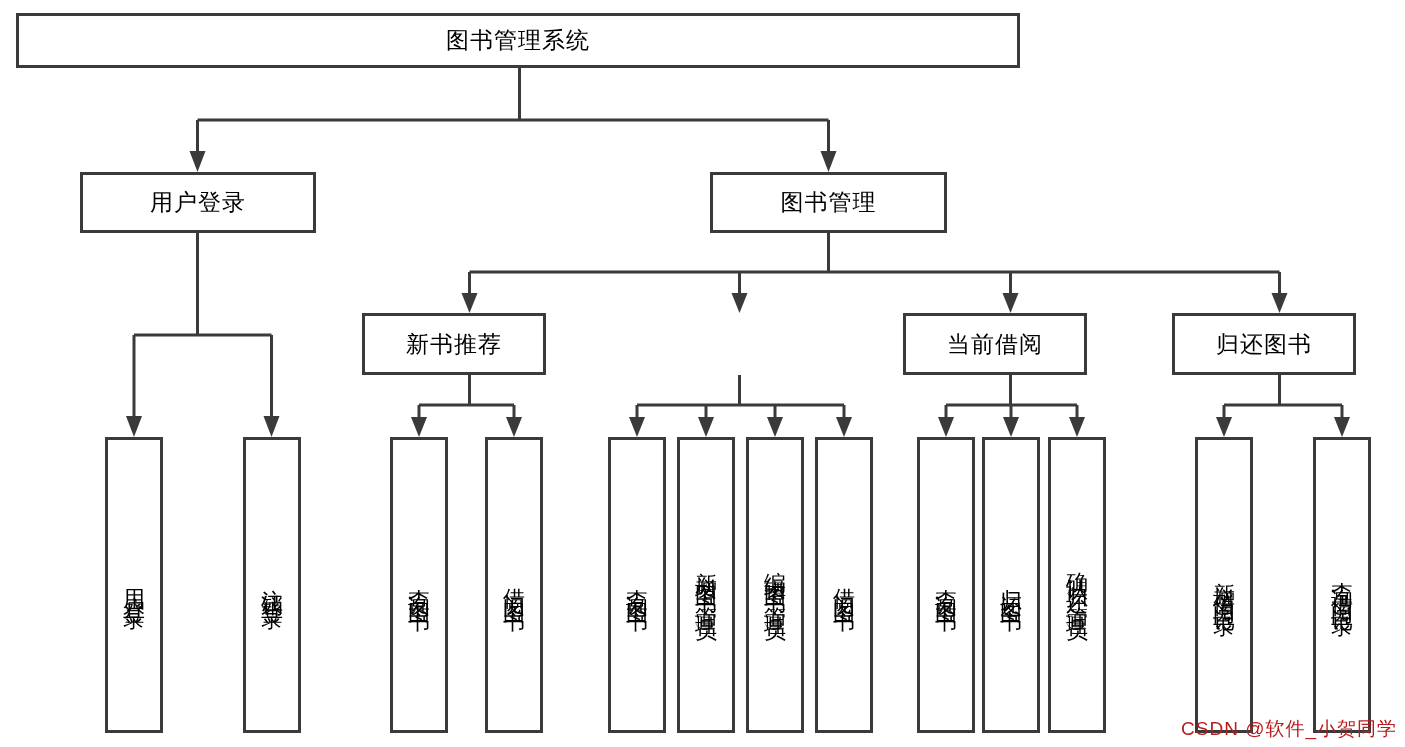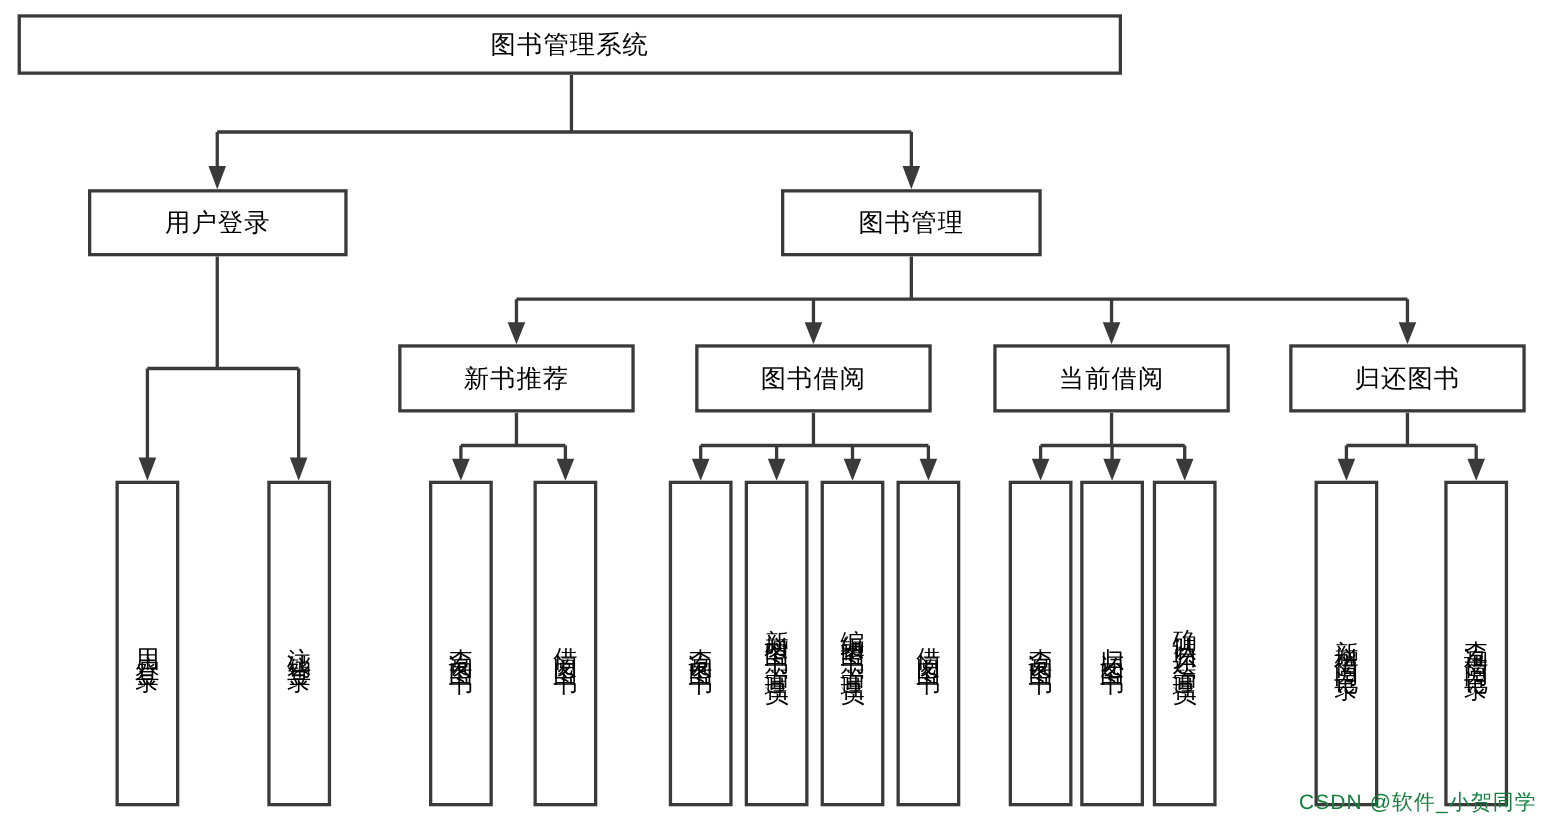--- a/index.html
+++ b/index.html
@@ -50,39 +50,39 @@
     writing-mode: vertical-lr;
     text-orientation: mixed;
     letter-spacing: 7px;
     line-height: 1;
     white-space: nowrap;
   }
   .root      { left: 16px;   top: 13px;  width: 1004px; height: 55px; }
   .lvl2      { top: 172px;  height: 61px; }
   .n-user    { left: 80px;  width: 236px; }
   .n-mgmt    { left: 710px; width: 237px; }
-  .lvl3      { top: 313px;  height: 62px; width: 215px; }
+  .lvl3      { top: 313px;  height: 62px; width: 184px; }
   .n-newbook { left: 362px; }
   .n-borrow  { left: 632px; }
   .n-current { left: 903px; }
   .n-records { left: 1172px; }
   .leaf      { top: 437px; height: 296px; width: 58px; }
   .x105  { left: 105px; }  .x243  { left: 243px; }
   .x390  { left: 390px; }  .x485  { left: 485px; }
   .x608  { left: 608px; }  .x677  { left: 677px; }
   .x746  { left: 746px; }  .x815  { left: 815px; }
   .x917  { left: 917px; }  .x982  { left: 982px; }
   .x1048 { left: 1048px; } .x1195 { left: 1195px; }
   .x1313 { left: 1313px; }
   .watermark {
     position: absolute;
     right: 8px;
     bottom: 5px;
     font-size: 19px;
-    color: #15803d;
+    color: #b91c1c;
     letter-spacing: 1px;
     white-space: nowrap;
     z-index: 5;
   }
 </style>
 </head>
 <body>
 
 <div class="canvas">
 
@@ -140,21 +140,20 @@
     <line x1="1342" y1="405" x2="1342" y2="419"></line>
     <polygon points="1334,417 1350,417 1342,437"></polygon>
   </svg>
 
   <div class="box h root">图书管理系统</div>
 
   <div class="box h lvl2 n-user">用户登录</div>
   <div class="box h lvl2 n-mgmt">图书管理</div>
 
   <div class="box h lvl3 n-newbook">新书推荐</div>
-  <div class="box h lvl3 n-borrow">图书借阅</div>
   <div class="box h lvl3 n-current">当前借阅</div>
   <div class="box h lvl3 n-records">归还图书</div>
 
   <div class="box v leaf x105">用户登录</div>
   <div class="box v leaf x243">注销登录</div>
 
   <div class="box v leaf x390">查询图书</div>
   <div class="box v leaf x485">借阅图书</div>
 
   <div class="box v leaf x608">查询图书</div>

